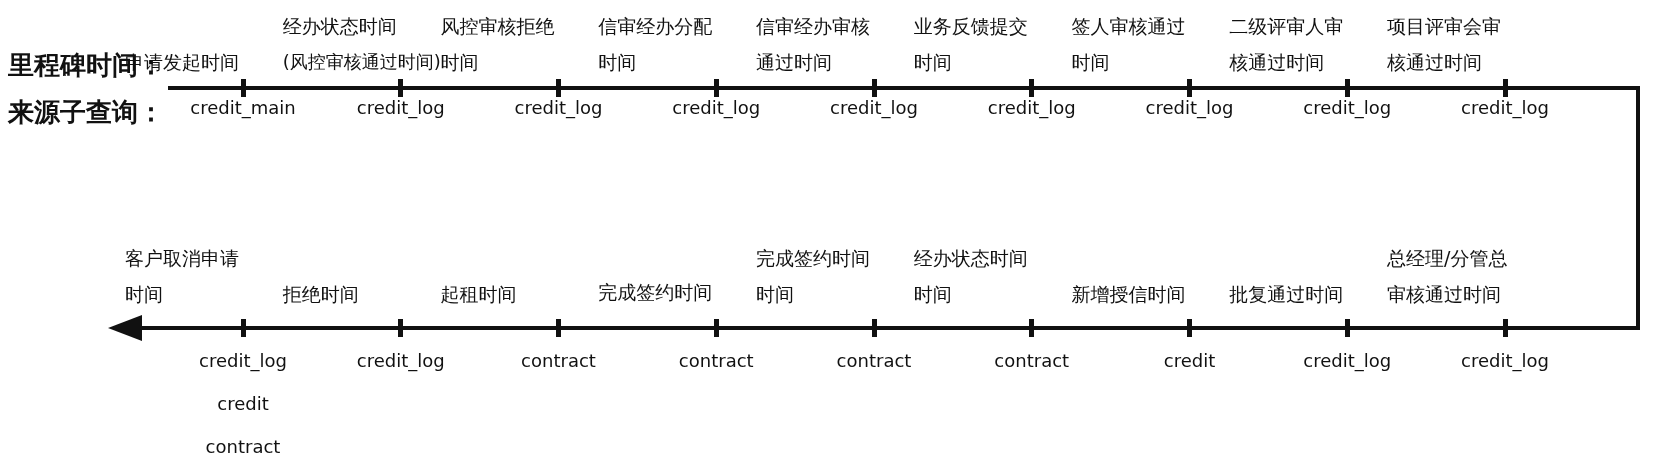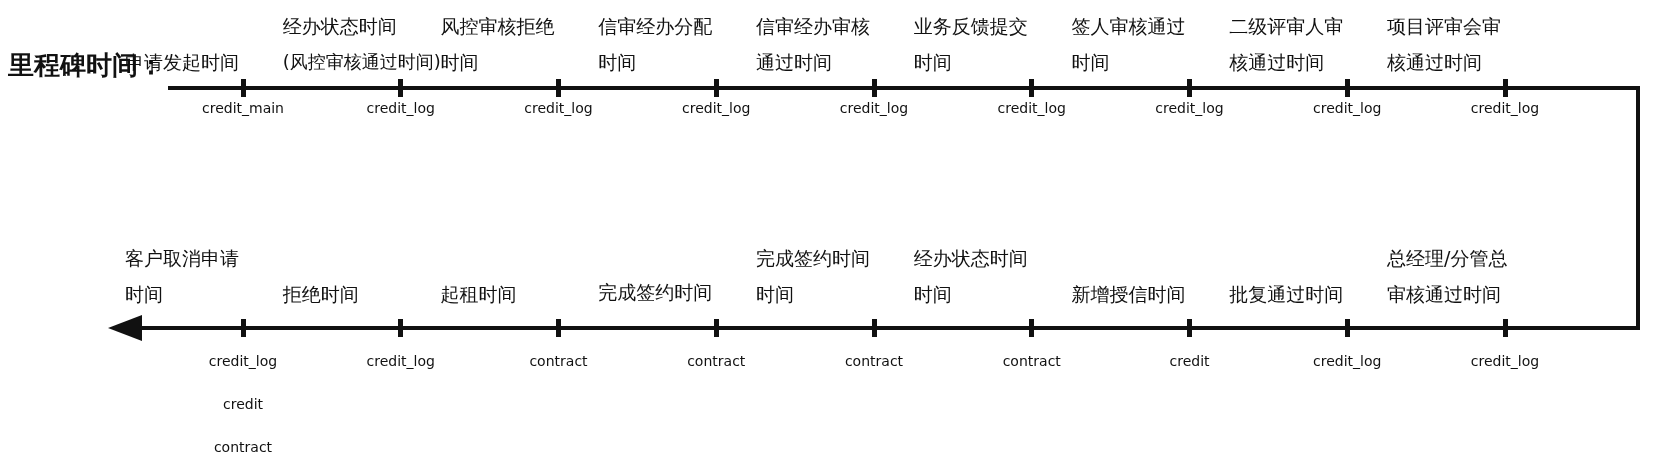--- a/index.html
+++ b/index.html
@@ -65,34 +65,35 @@
     font-size: 19px;
     line-height: 36px;
     white-space: pre-line;
   }
   .m-label-main { display: block; }
   .m-sublabel   { display: block; font-size: 18px; }
   .m-sources {
     position: absolute;
     width: 236px;
     text-align: center;
-    font-size: 14px;
+    font-size: 18px;
   }
   .src-line {
     line-height: 22px;
     margin-bottom: 21px;
   }
 </style>
 </head>
 <body>
 
 <div class="stage">
 
   <div class="row-label" id="milestone-row-label">里程碑时间：</div>
 
+  <div class="row-label" id="source-row-label">来源子查询：</div>
 
   <div class="hline top-line"></div>
 
   <div class="vline"></div>
 
   <div class="hline bottom-line"></div>
 
   <div class="arrowhead"></div>
 
   <div id="top-milestones">

